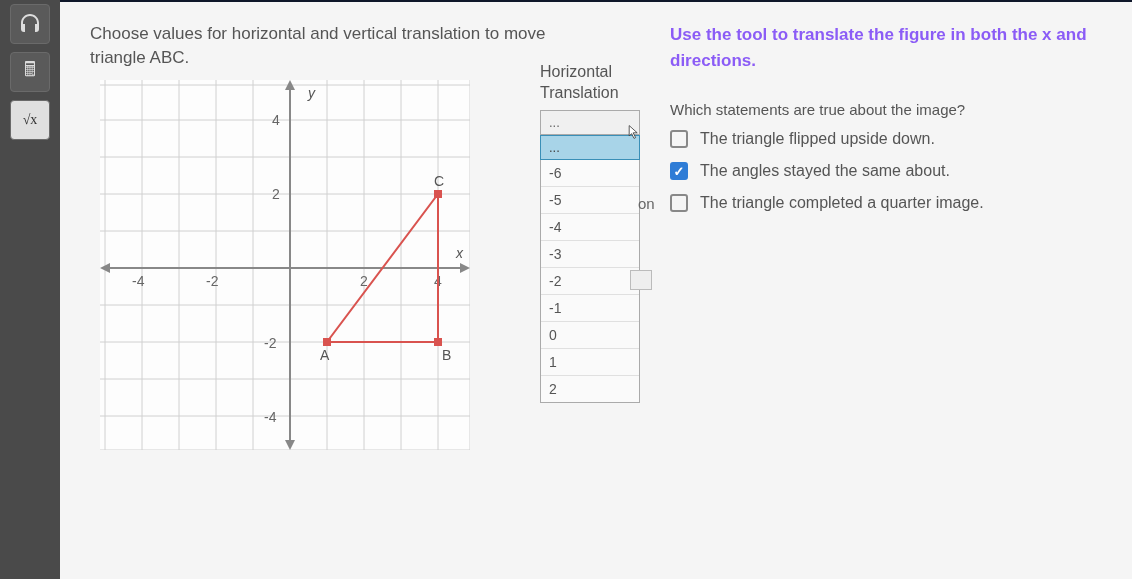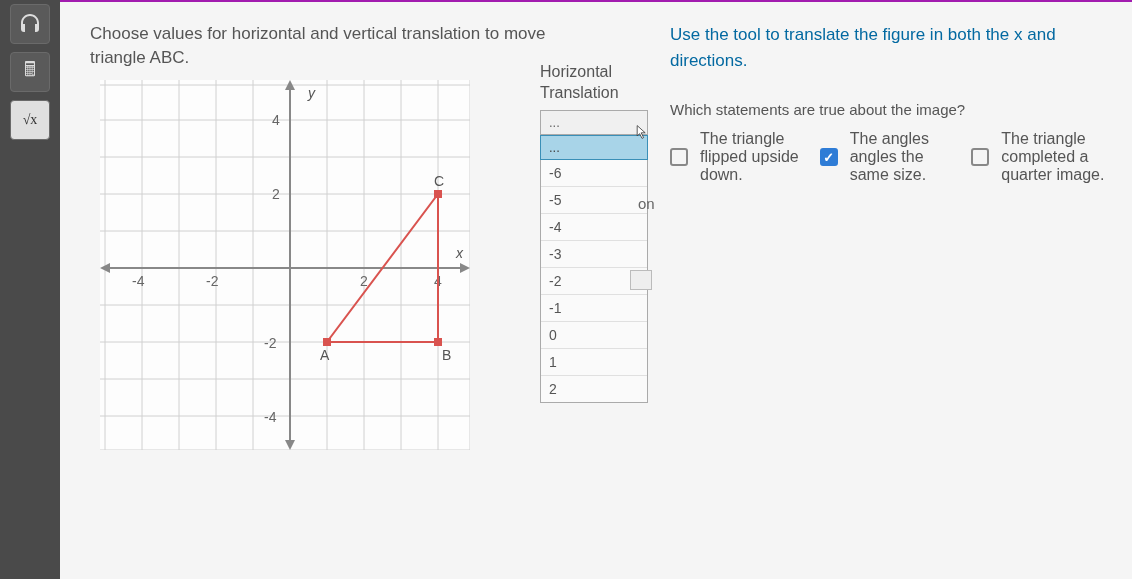--- a/index.html
+++ b/index.html
@@ -40,21 +40,21 @@
     color: #333;
     font-size: 14px;
     font-family: serif;
   }
   .content-area {
     flex: 1;
     background: #f5f5f5;
     display: flex;
     padding: 20px 0 0 30px;
     position: relative;
-    border-top: 2px solid #a21caf;
+    border-top: 2px solid #0f172a;
   }
   .left-panel {
     width: 510px;
     position: relative;
   }
   .instruction {
     font-size: 17px;
     color: #555;
     line-height: 1.4;
     margin-bottom: 10px;
@@ -70,21 +70,21 @@
   .grid-line { stroke: #d0d0d0; stroke-width: 1; }
   .axis-line { stroke: #888; stroke-width: 2; }
   .axis-label-text { font-size: 14px; fill: #555; font-style: italic; }
   .tick-label { font-size: 14px; fill: #666; }
   .triangle { fill: none; stroke: #d9534f; stroke-width: 2; }
   .vertex-label { font-size: 14px; fill: #555; }
   .dropdown-panel {
     position: absolute;
     left: 480px;
     top: 60px;
-    width: 108px;
+    width: 100px;
   }
   .dd-title {
     font-size: 16px;
     color: #555;
     line-height: 1.3;
     margin-bottom: 6px;
   }
   .dd-boxes { display: flex; flex-direction: column; }
   .dd-header {
     background: #f0f0f0;
@@ -148,32 +148,33 @@
     position: absolute;
     left: 30px;
     top: 248px;
     width: 22px;
     height: 20px;
     background: #eee;
     border: 1px solid #bbb;
   }
   .prompt {
     font-size: 17px;
-    color: #0369a1;
+    color: #8b5cf6;
     line-height: 1.5;
+    font-weight: bold;
   }
   .question {
     margin-top: 28px;
     font-size: 15px;
     color: #555;
   }
   .options {
     margin-top: 12px;
     display: flex;
-    flex-direction: row;
+    flex-direction: column;
     gap: 14px;
   }
   .opt {
     display: flex;
     align-items: center;
     gap: 12px;
     font-size: 16px;
     color: #555;
   }
   .cb {
@@ -305,21 +306,21 @@
     <div class="stray-box"></div>
     <p class="prompt">Use the tool to translate the figure in both the x and directions.</p>
     <p class="question">Which statements are true about the image?</p>
     <div class="options">
       <label class="opt">
         <span class="cb"></span>
         <span>The triangle flipped upside down.</span>
       </label>
       <label class="opt">
         <span class="cb checked"></span>
-        <span>The angles angles the same size.</span>
+        <span>The angles stayed the same about.</span>
       </label>
       <label class="opt">
         <span class="cb"></span>
         <span>The triangle completed a quarter image.</span>
       </label>
     </div>
   </div>
 
 </div>
 

